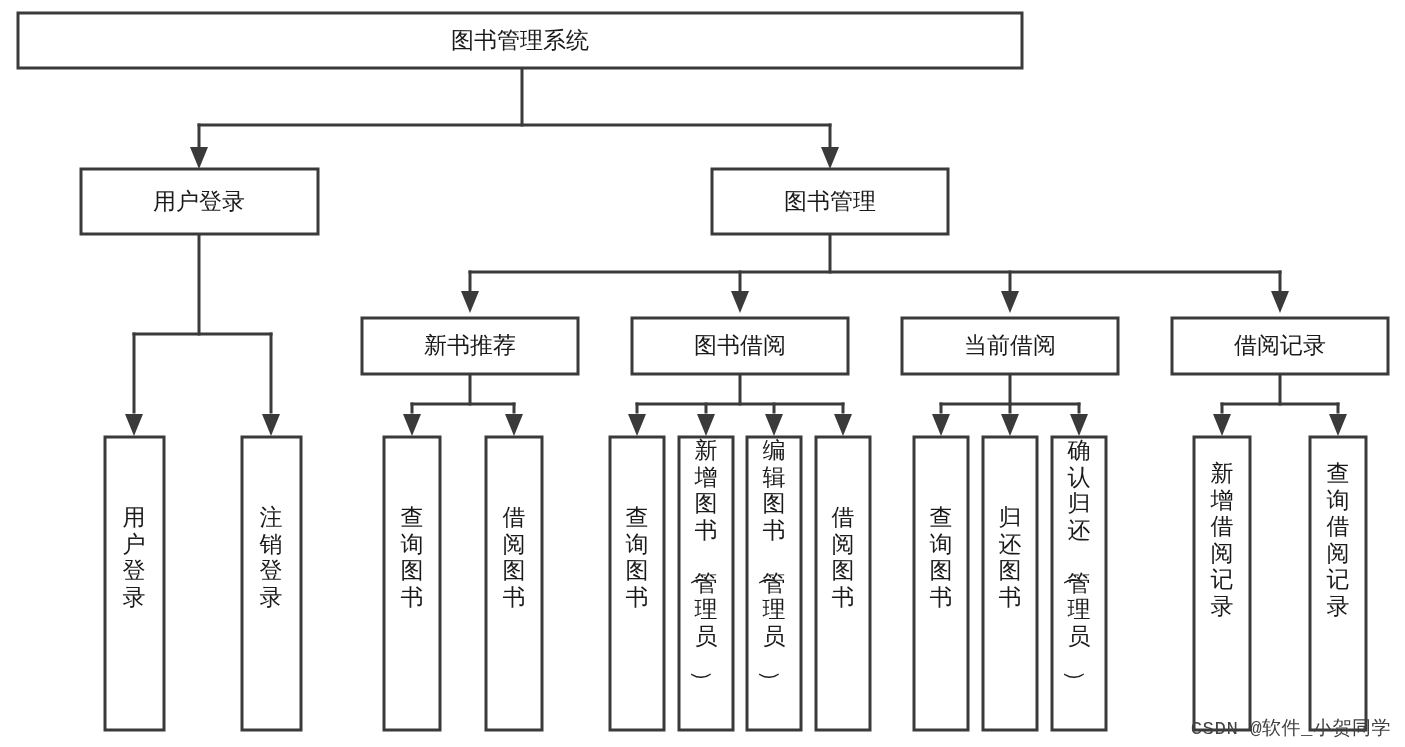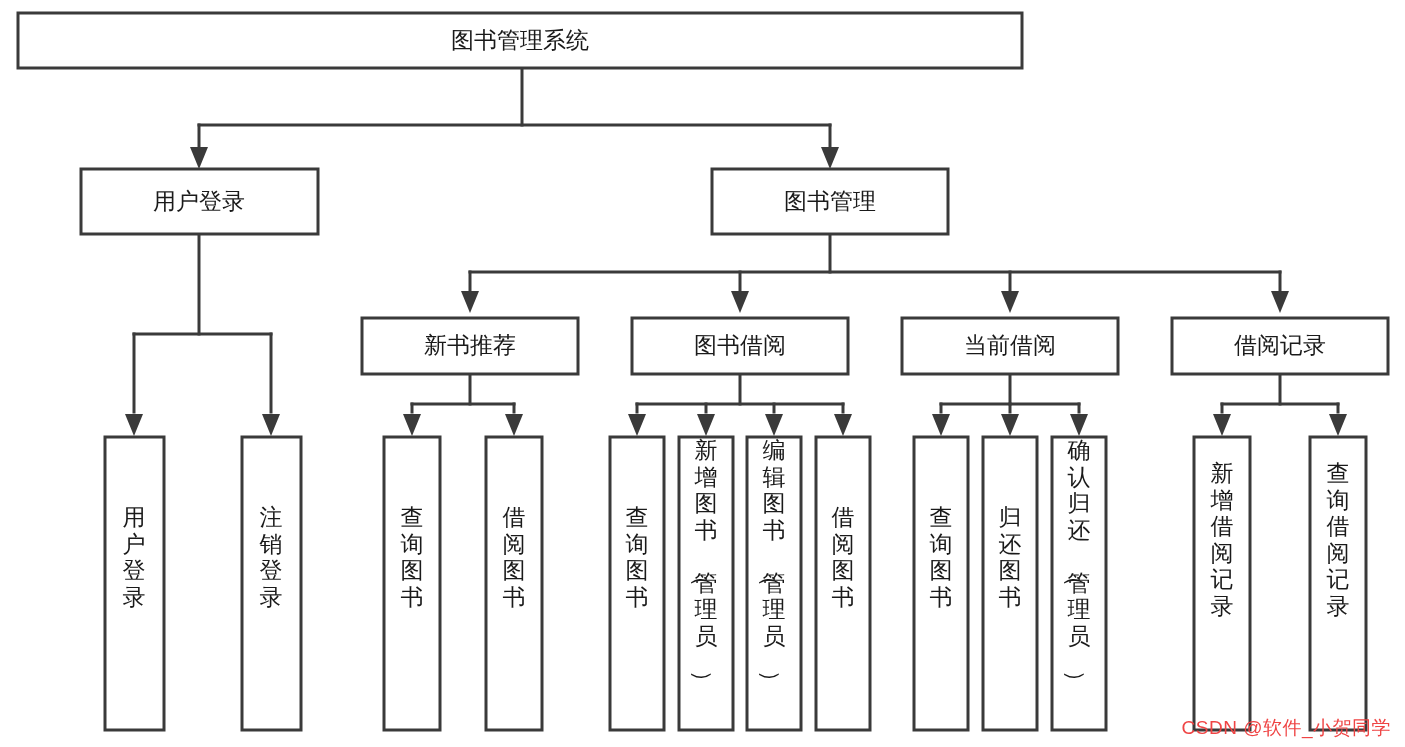--- a/index.html
+++ b/index.html
@@ -51,23 +51,23 @@
   .node-label-v {
     font-family: "Liberation Sans", "DejaVu Sans", sans-serif;
     font-size: 23px;
     fill: #1a1a1a;
     text-anchor: middle;
   }
   .watermark-text {
     position: absolute;
     right: 14px;
     bottom: 6px;
-    font-family: Liberation Sans, sans-serif;
+    font-family: Liberation Mono, monospace;
     font-size: 19px;
-    color: #ef4444;
+    color: #404040;
     white-space: nowrap;
     letter-spacing: 0.5px;
     user-select: none;
   }
 </style>
 </head>
 <body>
 
 <div id="diagram-root">
 

